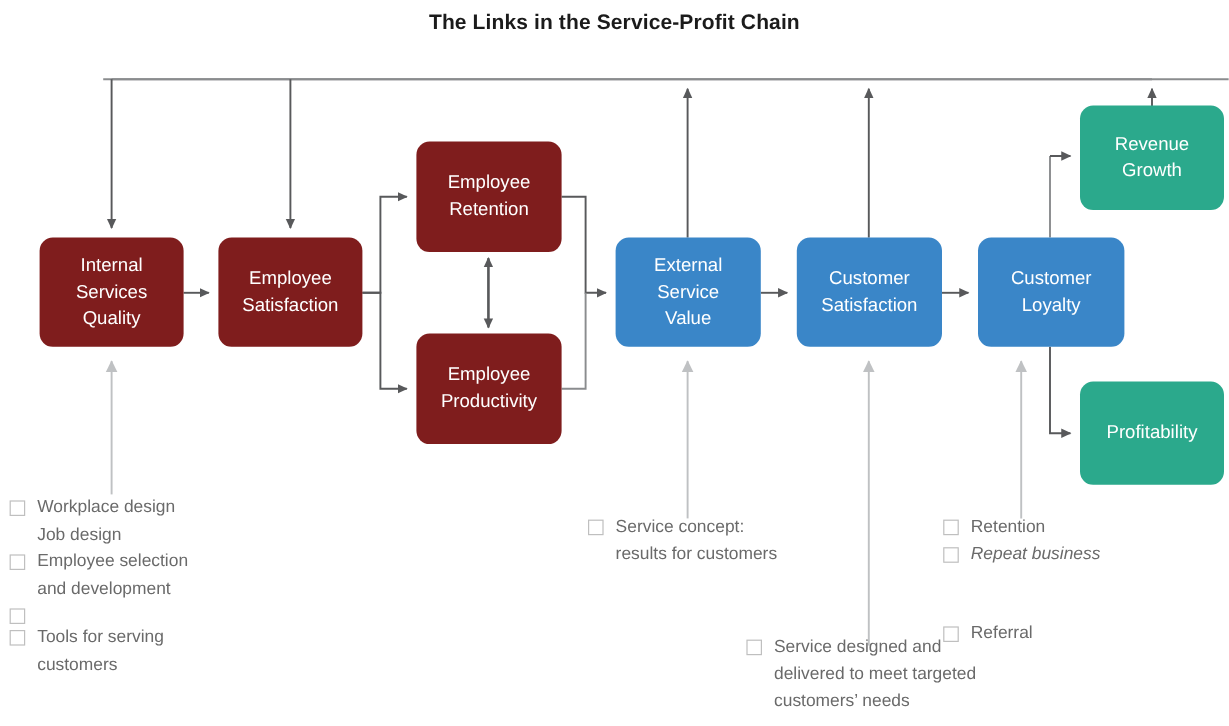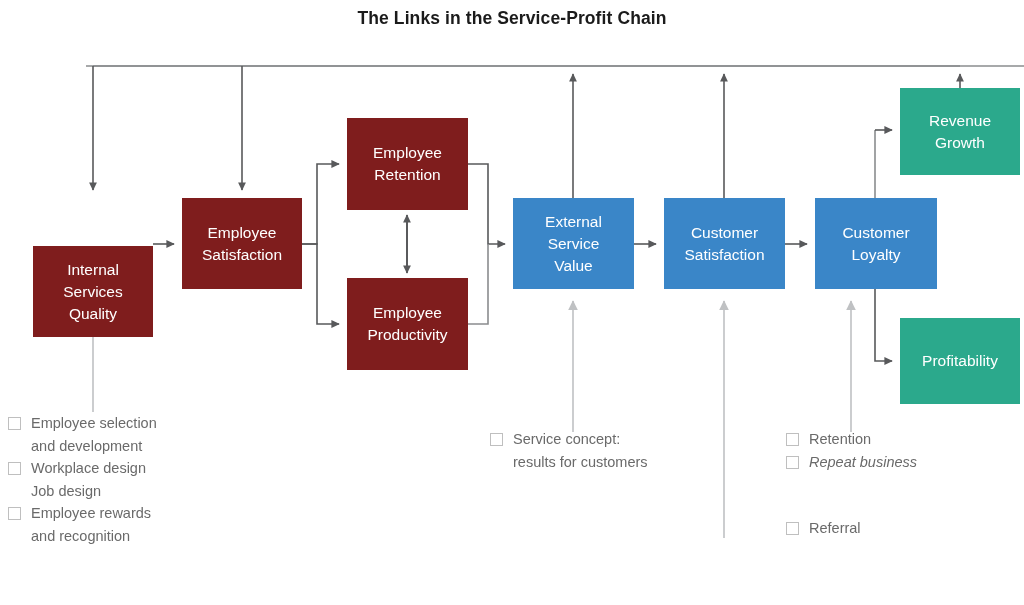--- a/index.html
+++ b/index.html
@@ -43,20 +43,21 @@
     display: flex;
     align-items: center;
     justify-content: center;
     text-align: center;
     color: #ffffff;
     font-size: 15.5px;
     line-height: 1.42;
     box-sizing: border-box;
     padding: 2px 4px;
     font-weight: 400;
+    border-radius: 11px;
   }
   .node span { display: block; }
   .n-orange { background: #7f1d1d; }
   .n-blue   { background: #3A86C8; }
   .n-green  { background: #2BA98C; }
 
   .annot {
     position: absolute;
     display: flex;
     align-items: flex-start;
@@ -131,21 +132,21 @@
     <path d="M875,130 L892,130" stroke="#58595B" stroke-width="1.6" fill="none" marker-end="url(#ah-dark)"></path>
 
     <path d="M875,289 L875,361 L892,361" stroke="#58595B" stroke-width="1.6" fill="none" marker-end="url(#ah-dark)"></path>
 
     <path d="M93,412 L93,301" stroke="#BFC1C3" stroke-width="1.6" fill="none" marker-end="url(#ah-light)"></path>
     <path d="M573,432 L573,301" stroke="#BFC1C3" stroke-width="1.6" fill="none" marker-end="url(#ah-light)"></path>
     <path d="M724,538 L724,301" stroke="#BFC1C3" stroke-width="1.6" fill="none" marker-end="url(#ah-light)"></path>
     <path d="M851,432 L851,301" stroke="#BFC1C3" stroke-width="1.6" fill="none" marker-end="url(#ah-light)"></path>
   </svg>
 
-  <div class="node n-orange" style="left:33px; top:198px; width:120px; height:91px;margin-top:48px;">
+  <div class="node n-orange" style="left:33px; top:198px; width:120px; height:91px;">
     <span style="white-space: pre-line;">Internal
 Services
 Quality</span>
   </div>
 
   <div class="node n-orange" style="left:182px; top:198px; width:120px; height:91px;">
     <span style="white-space: pre-line;">Employee
 Satisfaction</span>
   </div>
 
@@ -178,34 +179,37 @@
   <div class="node n-green" style="left:900px; top:88px; width:120px; height:87px;">
     <span style="white-space: pre-line;">Revenue
 Growth</span>
   </div>
 
   <div class="node n-green" style="left:900px; top:318px; width:120px; height:86px;justify-content:center;">
     <span style="white-space: pre-line;">Profitability</span>
   </div>
 
   <div class="annot-group" style="left:8px; top:412px; width:230px;">
+    <div class="annot" style="position:relative; margin-bottom:0;">
+      <span class="cb"></span>
+      <span class="cb-lbl">Workplace design
+Job design</span>
+    </div>
     <div class="annot" style="position:relative;">
       <span class="cb"></span>
       <span class="cb-lbl">Employee selection
 and development</span>
     </div>
-    <div class="annot" style="position:relative; margin-bottom:0;">
-      <span class="cb"></span>
-      <span class="cb-lbl">Workplace design
-Job design</span>
-    </div>
-    <div class="annot" style="position:relative;">
-      <span class="cb"></span>
-      <span class="cb-lbl">Employee rewards
-and recognition</span>
+    <div class="annot" style="position:relative;">
+      <span class="cb"></span>
+    </div>
+    <div class="annot" style="position:relative;">
+      <span class="cb"></span>
+      <span class="cb-lbl">Tools for serving
+customers</span>
     </div>
   </div>
 
   <div class="annot-group" style="left:490px; top:428px; width:220px;">
     <div class="annot" style="position:relative;">
       <span class="cb"></span>
       <span class="cb-lbl">Service concept:
 results for customers</span>
     </div>
   </div>
@@ -218,14 +222,22 @@
     <div class="annot" style="position:relative;font-style:italic;">
       <span class="cb"></span>
       <span class="cb-lbl">Repeat business</span>
     </div>
     <div class="annot" style="position:relative;margin-top:44px;">
       <span class="cb"></span>
       <span class="cb-lbl">Referral</span>
     </div>
   </div>
 
+  <div class="annot-group" style="left:622px; top:528px; width:300px;">
+    <div class="annot" style="position:relative;">
+      <span class="cb"></span>
+      <span class="cb-lbl">Service designed and
+delivered to meet targeted
+customers’ needs</span>
+    </div>
+  </div>
 
 </div>
 
 </body></html>

